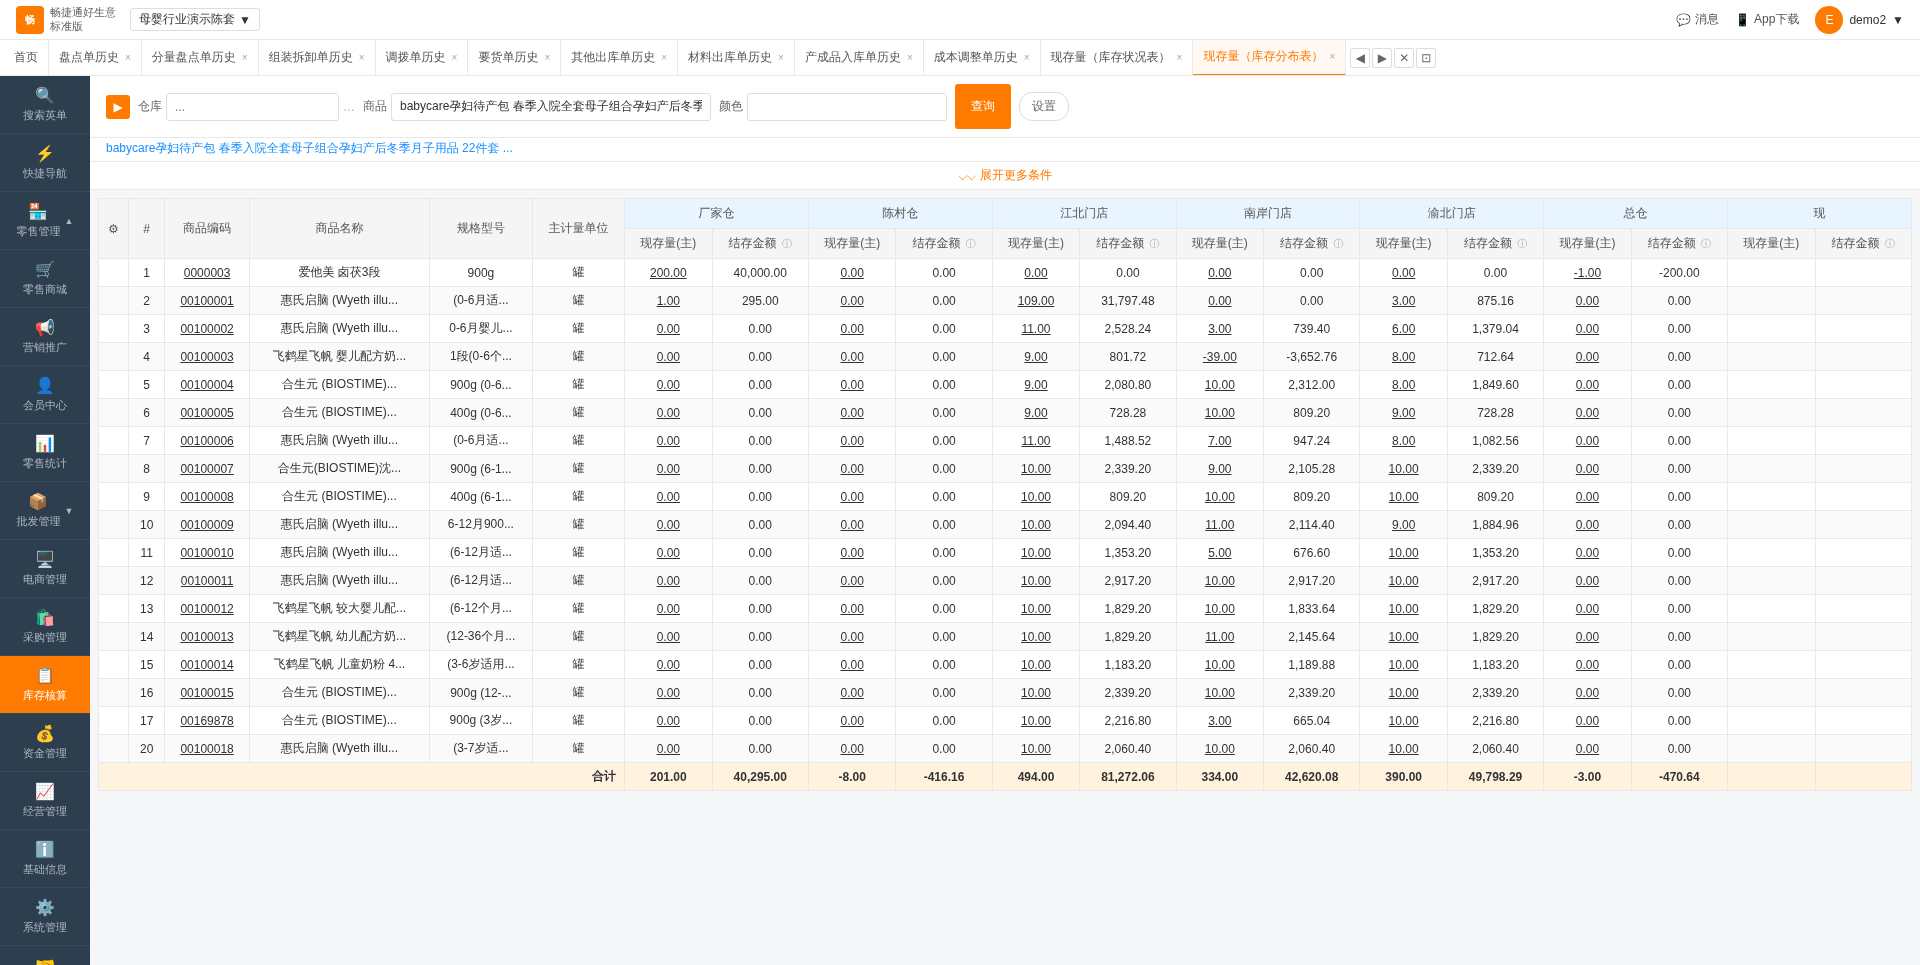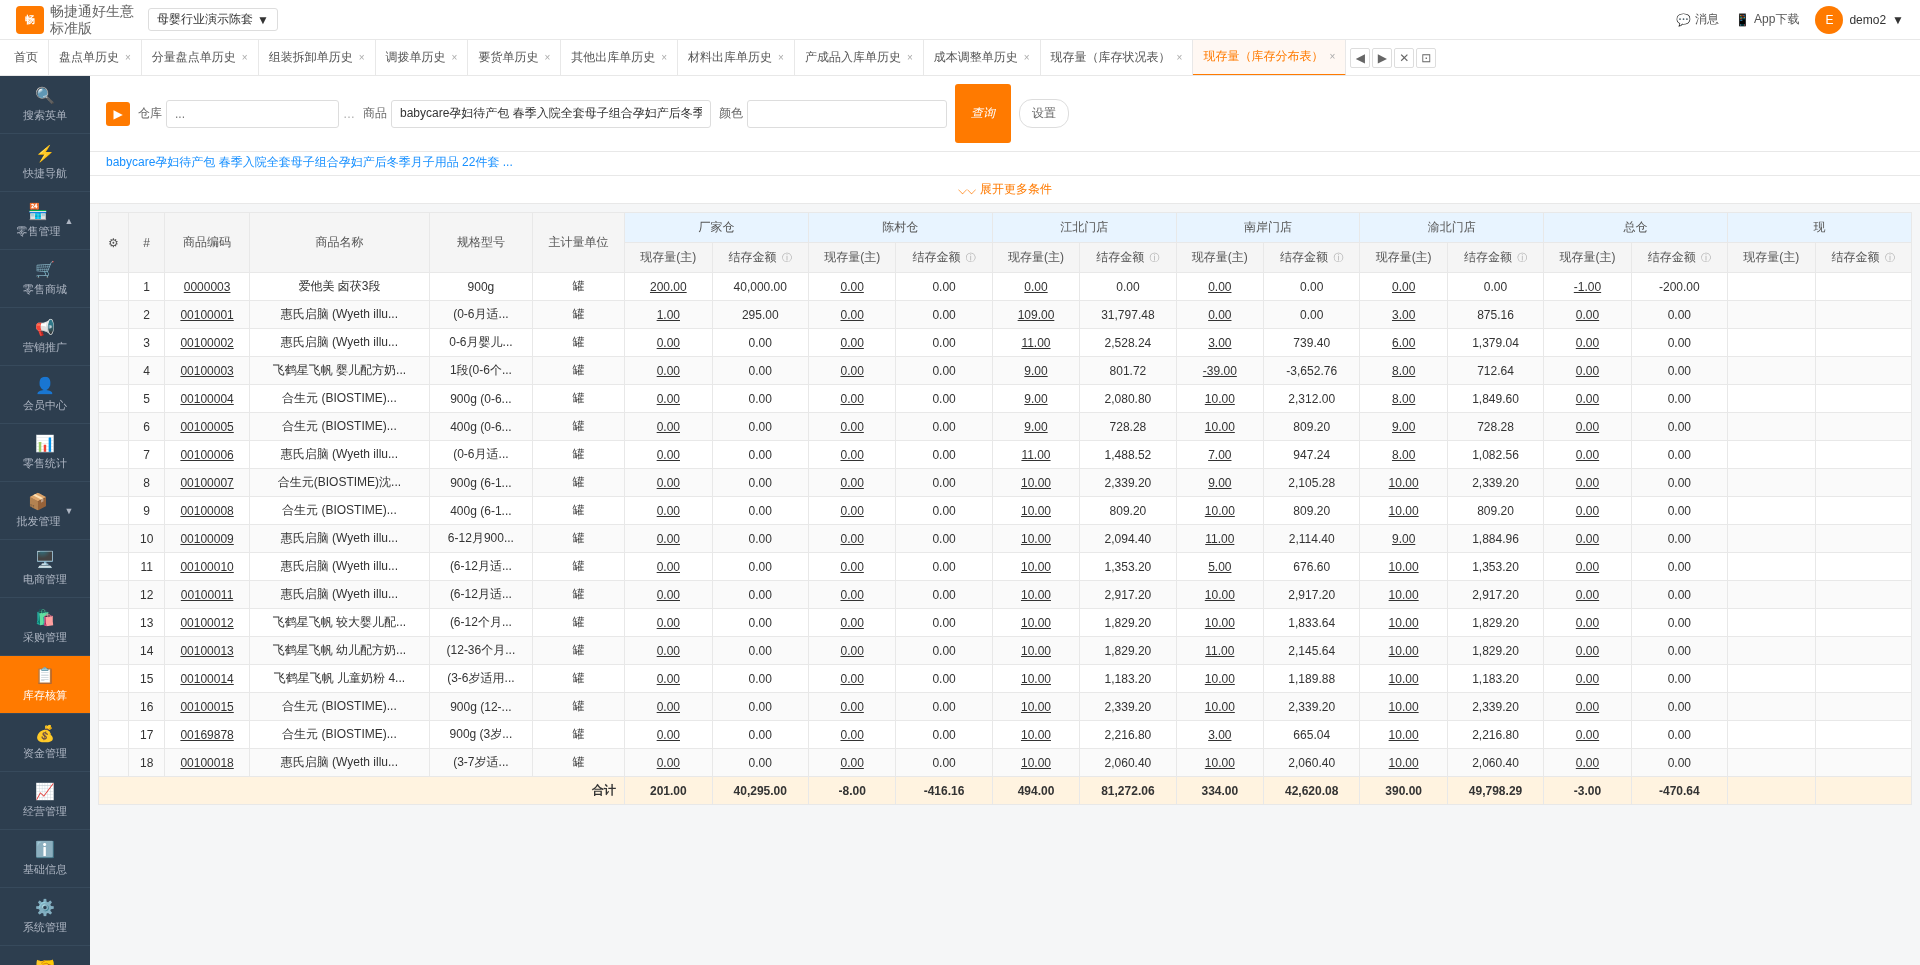--- a/index.html
+++ b/index.html
@@ -6,21 +6,21 @@
     body { font-family: 'Microsoft YaHei', Arial, sans-serif; font-size: 12px; background: #f0f2f5; color: #333; overflow: hidden; }
 
     
     .top-bar {
       display: flex; align-items: center; justify-content: space-between;
       background: #fff; height: 40px; padding: 0 16px;
       border-bottom: 1px solid #e8e8e8; position: relative; z-index: 100;
     }
     .top-bar-logo { display: flex; align-items: center; gap: 6px; }
     .logo-icon { width: 28px; height: 28px; background: #ff7a00; border-radius: 4px; display: flex; align-items: center; justify-content: center; color: #fff; font-size: 10px; font-weight: bold; }
-    .logo-text { font-size: 14px; color: #666; line-height: 1.2; }
+    .logo-text { font-size: 11px; color: #666; line-height: 1.2; }
     .top-bar-right { display: flex; align-items: center; gap: 16px; }
     .top-bar-btn { display: flex; align-items: center; gap: 4px; cursor: pointer; color: #555; font-size: 12px; }
     .avatar { width: 28px; height: 28px; border-radius: 50%; background: #ff7a00; display: flex; align-items: center; justify-content: center; color: #fff; font-size: 12px; }
 
     
     .nav-tabs {
       display: flex; align-items: center; background: #fff;
       border-bottom: 1px solid #e8e8e8; height: 36px; overflow: hidden;
       padding: 0 4px;
     }
@@ -86,21 +86,21 @@
     }
     .filter-input-wide { min-width: 320px; }
     .filter-dots { color: #aaa; cursor: pointer; }
     .expand-more {
       display: flex; align-items: center; gap: 4px;
       color: #ff7a00; cursor: pointer; font-size: 12px; padding: 2px 8px;
       margin: 0 auto;
     }
     .btn-search {
       background: #ff7a00; color: #fff; border: none; border-radius: 3px;
-      padding: 21px 16px; cursor: pointer; font-size: 12px; font-style: italic;
+      padding: 14px 16px; cursor: pointer; font-size: 12px;
     }
     .btn-setting {
       background: #fff; color: #666; border: 1px solid #ddd; border-radius: 13px;
       padding: 5px 12px; cursor: pointer; font-size: 12px;
     }
 
     
     .table-container { flex: 1; overflow: auto; padding: 8px; }
     .data-table {
       width: 100%; border-collapse: collapse; background: #fff;
@@ -695,21 +695,21 @@
     <td class="">665.04</td>
     <td class="col-link">10.00</td>
     <td>2,216.80</td>
     <td class="col-link ">0.00</td>
     <td class="">0.00</td>
     <td></td>
     <td></td>
   </tr>
             <tr>
     <td></td>
-    <td class="row-num">18</td>
+    <td class="row-num">20</td>
     <td class="col-link">00100018</td>
     <td class="col-left">惠氏启脑 (Wyeth illu...</td>
     <td>(3-7岁适...</td>
     <td>罐</td>
     <td class="col-link">0.00</td>
     <td>0.00</td>
     <td class="col-link">0.00</td>
     <td>0.00</td>
     <td class="col-link">10.00</td>
     <td>2,060.40</td>

